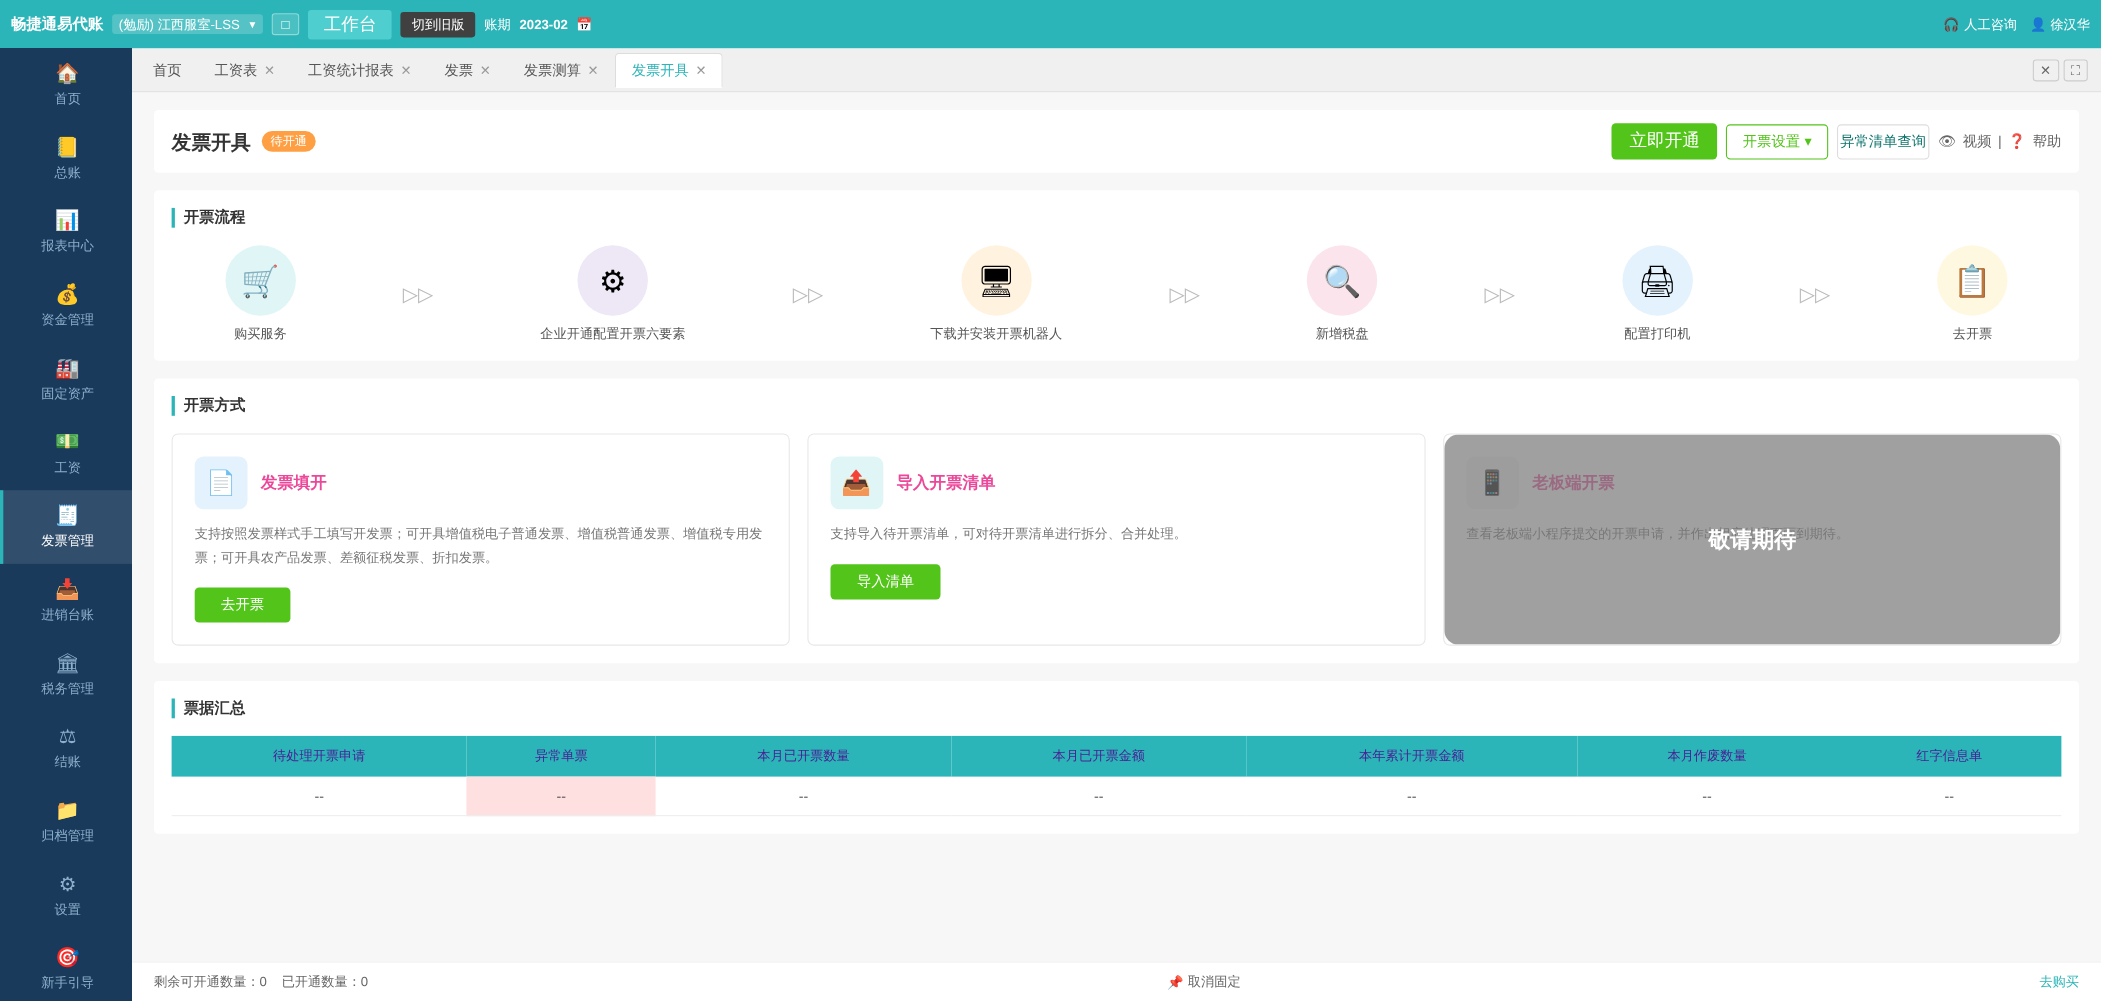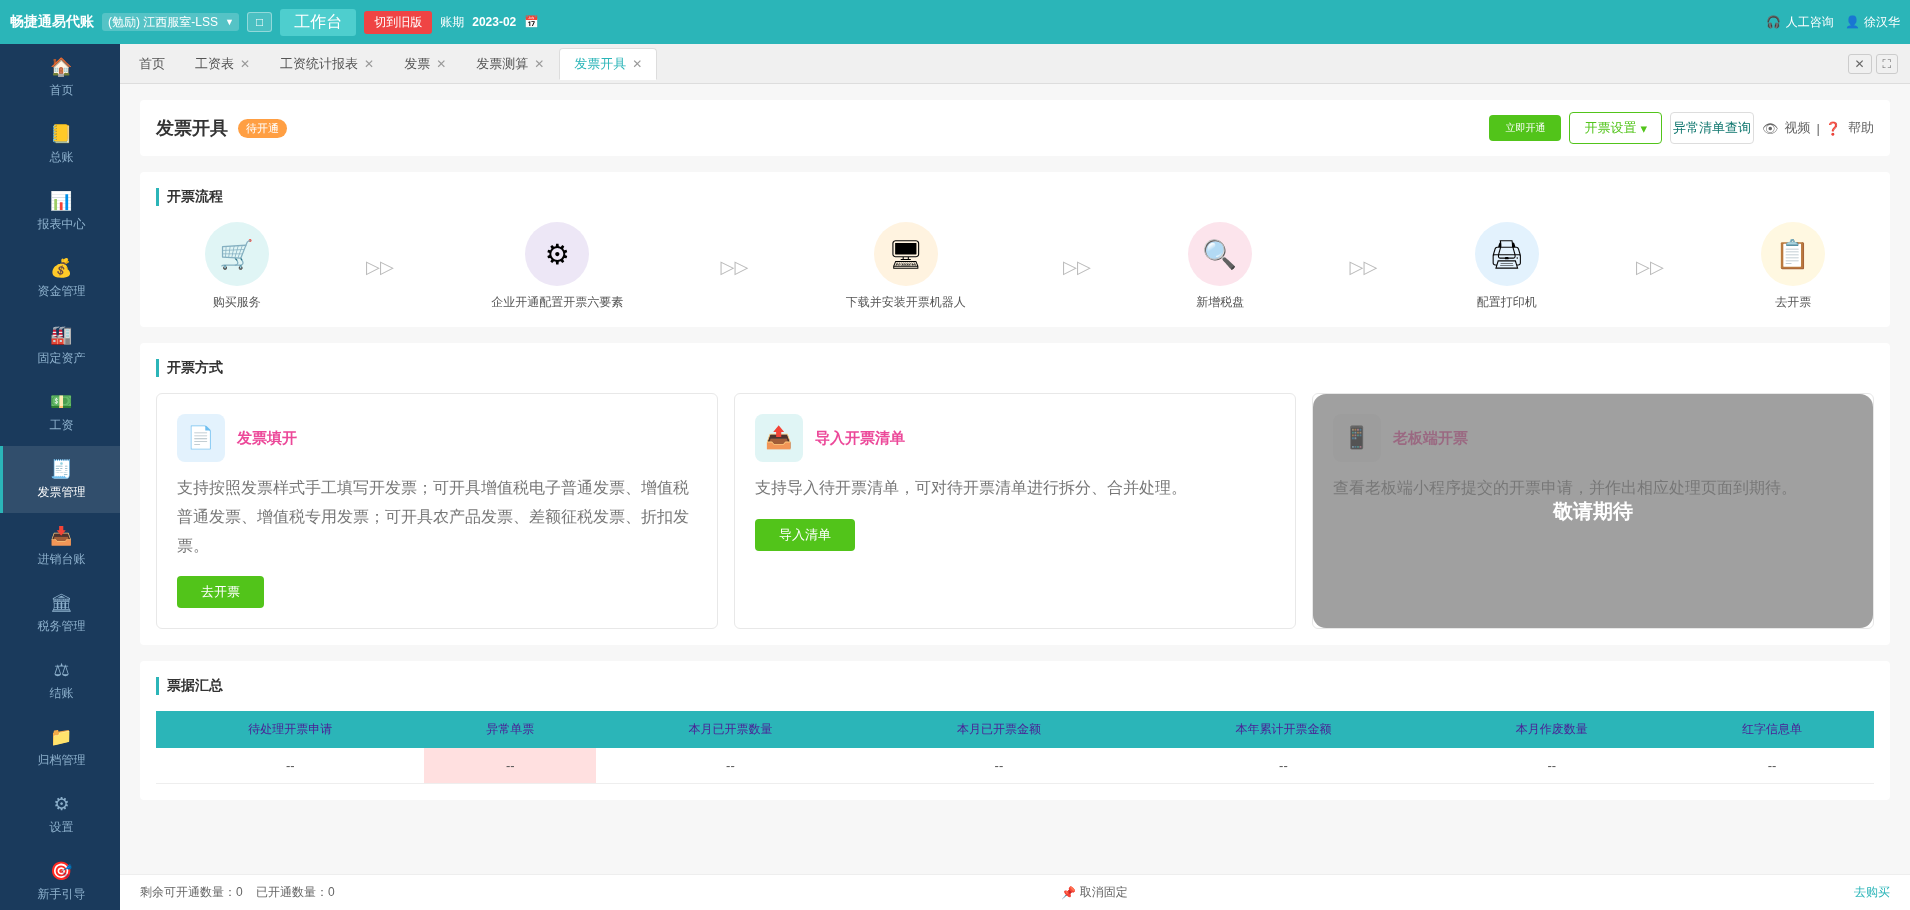--- a/index.html
+++ b/index.html
@@ -7,21 +7,21 @@
 
     
     .top-bar { height: 44px; background: #2bb5b8; display: flex; align-items: center; justify-content: space-between; padding: 0 10px; flex-shrink: 0; }
     .top-bar-left { display: flex; align-items: center; gap: 8px; color: white; font-size: 13px; }
     .top-bar-logo { color: white; font-size: 14px; font-weight: bold; }
     .company-select { background: rgba(255,255,255,0.2); border: none; color: white; font-size: 12px; padding: 2px 20px 2px 6px; cursor: pointer; border-radius: 3px; appearance: none; -webkit-appearance: none; position: relative; }
     .company-wrapper { position: relative; display: flex; align-items: center; }
     .company-wrapper::after { content: '▼'; color: white; font-size: 9px; position: absolute; right: 5px; pointer-events: none; }
     .btn-copy { background: rgba(255,255,255,0.15); border: 1px solid rgba(255,255,255,0.4); color: white; font-size: 12px; padding: 2px 8px; border-radius: 3px; cursor: pointer; }
     .btn-workbench { background: #4ecece; border: none; color: white; font-size: 16px; padding: 3px 14px; border-radius: 3px; cursor: pointer; }
-    .btn-oldversion { background: #ef4444; border: none; color: white; font-size: 12px; padding: 3px 10px; border-radius: 3px; cursor: pointer; }
+    .btn-oldversion { background: #404040; border: none; color: white; font-size: 12px; padding: 3px 10px; border-radius: 3px; cursor: pointer; }
     .period-label { color: white; font-size: 12px; }
     .period-value { color: white; font-size: 12px; font-weight: bold; }
     .top-bar-right { display: flex; align-items: center; gap: 12px; color: white; font-size: 12px; }
     .user-service { display: flex; align-items: center; gap: 4px; cursor: pointer; }
     .user-name { cursor: pointer; }
 
     
     .main-layout { display: flex; flex: 1; overflow: hidden; }
 
     
@@ -43,21 +43,21 @@
 
     
     .page-content { flex: 1; overflow-y: auto; padding: 16px 20px; background: #f7f7f7; }
 
     
     .page-header { display: flex; align-items: center; justify-content: space-between; margin-bottom: 16px; background: white; padding: 12px 16px; border-radius: 4px; }
     .page-title-area { display: flex; align-items: center; gap: 10px; }
     .page-title { font-size: 18px; font-weight: bold; color: #333; }
     .badge-pending { background: #ff9f43; color: white; font-size: 11px; padding: 2px 8px; border-radius: 10px; }
     .header-actions { display: flex; align-items: center; gap: 8px; }
-    .btn-immediate { background: #52c41a; border: none; color: white; font-size: 10px; padding: 6px 16px; border-radius: 4px; cursor: pointer; }
+    .btn-immediate { background: #52c41a; border: none; color: white; font-size: 16px; padding: 6px 16px; border-radius: 4px; cursor: pointer; }
     .btn-settings { background: white; border: 1px solid #52c41a; color: #52c41a; font-size: 13px; padding: 6px 14px; border-radius: 4px; cursor: pointer; display: flex; align-items: center; gap: 4px; }
     .btn-abnormal { background: white; border: 1px solid #ddd; color: #0f766e; font-size: 13px; padding: 6px 2px; border-radius: 4px; cursor: pointer; }
     .header-right-tools { display: flex; align-items: center; gap: 6px; font-size: 13px; color: #666; }
 
     
     .section { background: white; border-radius: 4px; padding: 16px; margin-bottom: 16px; }
     .section-title { font-size: 14px; font-weight: bold; color: #333; margin-bottom: 16px; padding-left: 8px; border-left: 3px solid #2bb5b8; }
 
     
     .flow-steps { display: flex; align-items: center; justify-content: space-around; }
@@ -74,21 +74,21 @@
 
     
     .invoice-methods { display: grid; grid-template-columns: 1fr 1fr 1fr; gap: 16px; }
     .method-card { border: 1px solid #e8e8e8; border-radius: 6px; padding: 20px; position: relative; }
     .method-card.gray-overlay { position: relative; overflow: hidden; }
     .gray-mask { position: absolute; top: 0; left: 0; right: 0; bottom: 0; background: rgba(120,120,120,0.7); display: flex; align-items: center; justify-content: center; border-radius: 13px; z-index: 10; }
     .gray-mask-text { color: white; font-size: 20px; font-weight: bold; }
     .method-header { display: flex; align-items: center; gap: 12px; margin-bottom: 12px; }
     .method-icon { width: 48px; height: 48px; border-radius: 8px; display: flex; align-items: center; justify-content: center; font-size: 22px; background: #e3f2fd; }
     .method-title { font-size: 15px; font-weight: bold; color: #ec4899; }
-    .method-desc { font-size: 16px; color: #777; line-height: 1.8; margin-bottom: 16px; }
+    .method-desc { font-size: 12px; color: #777; line-height: 1.8; margin-bottom: 16px; }
     .btn-go { background: #52c41a; border: none; color: white; font-size: 13px; padding: 7px 24px; border-radius: 4px; cursor: pointer; }
     .btn-import { background: #52c41a; border: none; color: white; font-size: 13px; padding: 7px 24px; border-radius: 4px; cursor: pointer; }
 
     
     .summary-table { width: 100%; border-collapse: collapse; }
     .summary-table th { background: #2bb5b8; color: #4c1d95; font-size: 12px; padding: 10px 8px; text-align: center; font-weight: normal; }
     .summary-table td { font-size: 13px; color: #555; padding: 10px 8px; text-align: center; border-bottom: 1px solid #eee; }
     .summary-table td.abnormal { background: #ffe0e0; }
 
     

